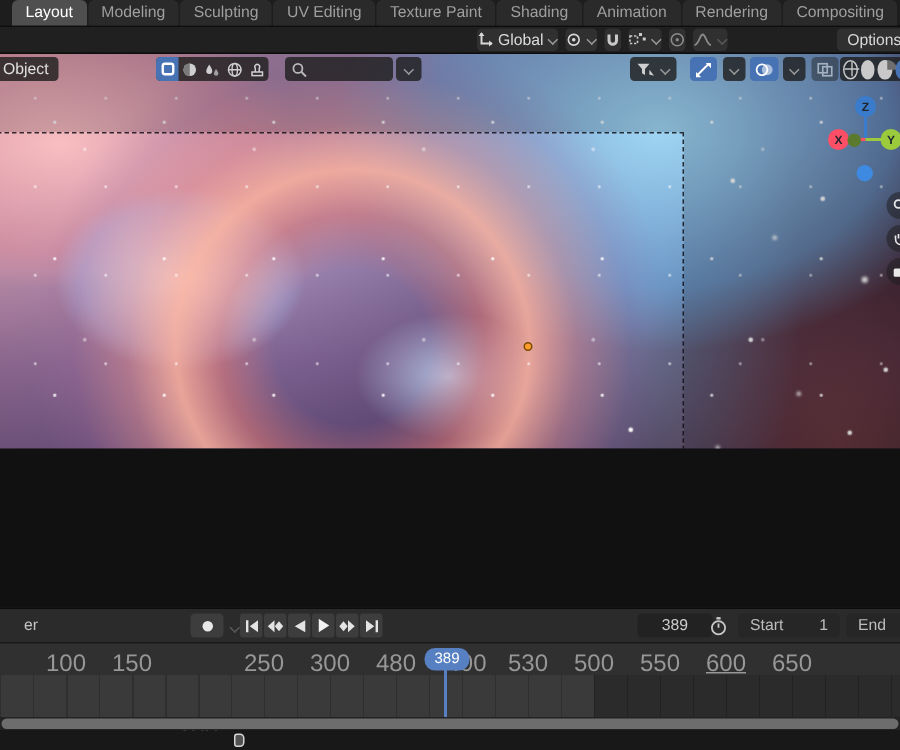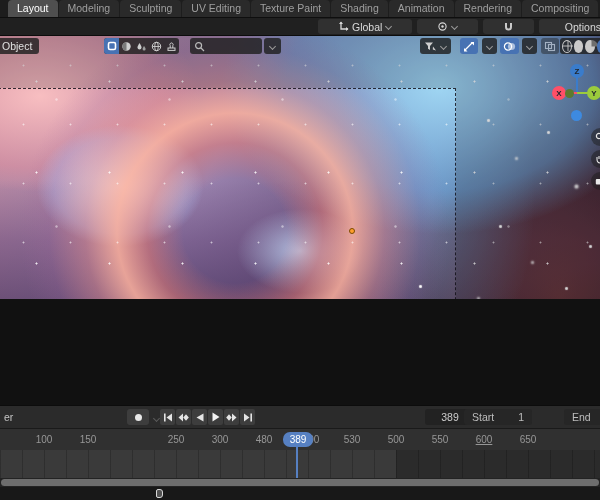--- a/index.html
+++ b/index.html
@@ -17,21 +17,21 @@
   .chev { width:7px; height:7px; display:inline-block; position:relative; }
   .chev::after { content:""; position:absolute; left:1px; top:1px; width:4px; height:4px;
     border-right:1.4px solid #9a9a9a; border-bottom:1.4px solid #9a9a9a; transform:rotate(45deg); }
   .chev.dim::after { border-color:#5a5a5a; }
 
   
   .toolrow { position:absolute; left:0; top:18px; width:600px; height:18px; background:#202020;
     display:flex; align-items:center; border-bottom:1px solid #0c0c0c; }
   .toolgroup { position:absolute; left:318px; display:flex; align-items:center; gap:5px; }
   .tool-btn { background:#303030; border-radius:3px; height:15px; display:flex; align-items:center;
-    gap:3px; padding:0 20px; color:#dcdcdc; }
+    gap:3px; padding:0 0; color:#dcdcdc; }
   .tool-btn.dim { color:#777; }
   .options-btn { position:absolute; right:-8px; background:#303030; border-radius:3px; height:15px;
     display:flex; align-items:center; padding:0 7px; color:#d8d8d8; }
   svg.ic { display:block; }
 
   
   .viewport { position:absolute; left:0; top:36px; width:600px; height:263px; overflow:hidden; }
   .nebula { position:absolute; inset:0;
     background-image:
       radial-gradient(circle, rgba(255,255,255,0.85) 0.7px, rgba(255,255,255,0) 1.4px),
@@ -83,38 +83,38 @@
   .gizmo { position:absolute; left:545px; top:22px; width:55px; height:70px; }
   .gz-line { position:absolute; background:#888; }
   .axis-ball { position:absolute; width:14px; height:14px; border-radius:50%; display:flex;
     align-items:center; justify-content:center; font-size:8px; font-weight:bold; color:#20262e; }
   .nav-circle { position:absolute; width:18px; height:18px; border-radius:50%;
     background:rgba(28,28,28,0.5); display:flex; align-items:center; justify-content:center; }
 
   
   .tl-header { position:absolute; left:0; top:405px; width:600px; height:23px; background:#2b2b2b;
     border-top:1px solid #0c0c0c; display:flex; align-items:center; }
-  .tl-menu-partial { position:absolute; left:4px; top:5px; color:#c4c4c4; }
+  .tl-menu-partial { position:absolute; left:16px; top:5px; color:#c4c4c4; }
   .tl-btn { background:#3d3d3d; border-radius:3px; height:16px; min-width:15px; display:flex;
     align-items:center; justify-content:center; }
   .rec-dot { width:7px; height:7px; border-radius:50%; }
   .playback { position:absolute; left:160px; display:flex; gap:1px; }
   .playback .tl-btn { border-radius:2px; width:14px; }
   .frame-field { position:absolute; left:425px; width:50px; height:16px; background:#222;
     border-radius:3px; color:#ccc; display:flex; align-items:center; justify-content:center; }
   .clock-btn { position:absolute; left:470px; width:18px; height:16px; display:flex;
     align-items:center; justify-content:center; }
   .range-pill { position:absolute; height:16px; background:#262626; border-radius:3px;
     display:flex; align-items:center; color:#bdbdbd; }
-  .pill-start { left:464px; width:68px; padding:0 8px; justify-content:space-between;text-align:right; }
+  .pill-start { left:492px; width:68px; padding:0 8px; justify-content:space-between;text-align:right; }
   .pill-end { left:564px; width:76px; padding:0 8px; justify-content:space-between; }
 
   .tl-ruler { position:absolute; left:0; top:428px; width:600px; height:22px; background:#303030;
     border-top:1px solid #1a1a1a; }
-  .ruler-label { position:absolute; top:5px; transform:translateX(-50%); color:#979797; font-size:10px; }
+  .ruler-label { position:absolute; top:5px; transform:translateX(-50%); color:#979797; font-size:16px; }
   .playhead-badge { position:absolute; left:283px; top:3px; width:30px; height:15px; background:#5680c2;
     border-radius:7px; color:#fff; font-size:10px; display:flex; align-items:center; justify-content:center; z-index:3; }
   .playhead-line { position:absolute; left:296px; top:446px; width:2px; height:32px; background:#5680c2; z-index:2; }
 
   .tl-tracks { position:absolute; left:0; top:450px; width:600px; height:28px; background:#2b2b2b; }
   .tracks-inrange { position:absolute; left:0; top:0; width:396px; height:28px; background:#3a3a3a; }
   .track-grid { position:absolute; inset:0;
     background:repeating-linear-gradient(90deg, rgba(0,0,0,0.20) 0 1px, transparent 1px 22px); }
   .tl-scroll { position:absolute; left:0; top:478px; width:600px; height:9px; background:#232323; }
   .scroll-thumb { position:absolute; left:1px; top:1px; width:598px; height:7px; background:#6d6d6d; border-radius:4px; }

